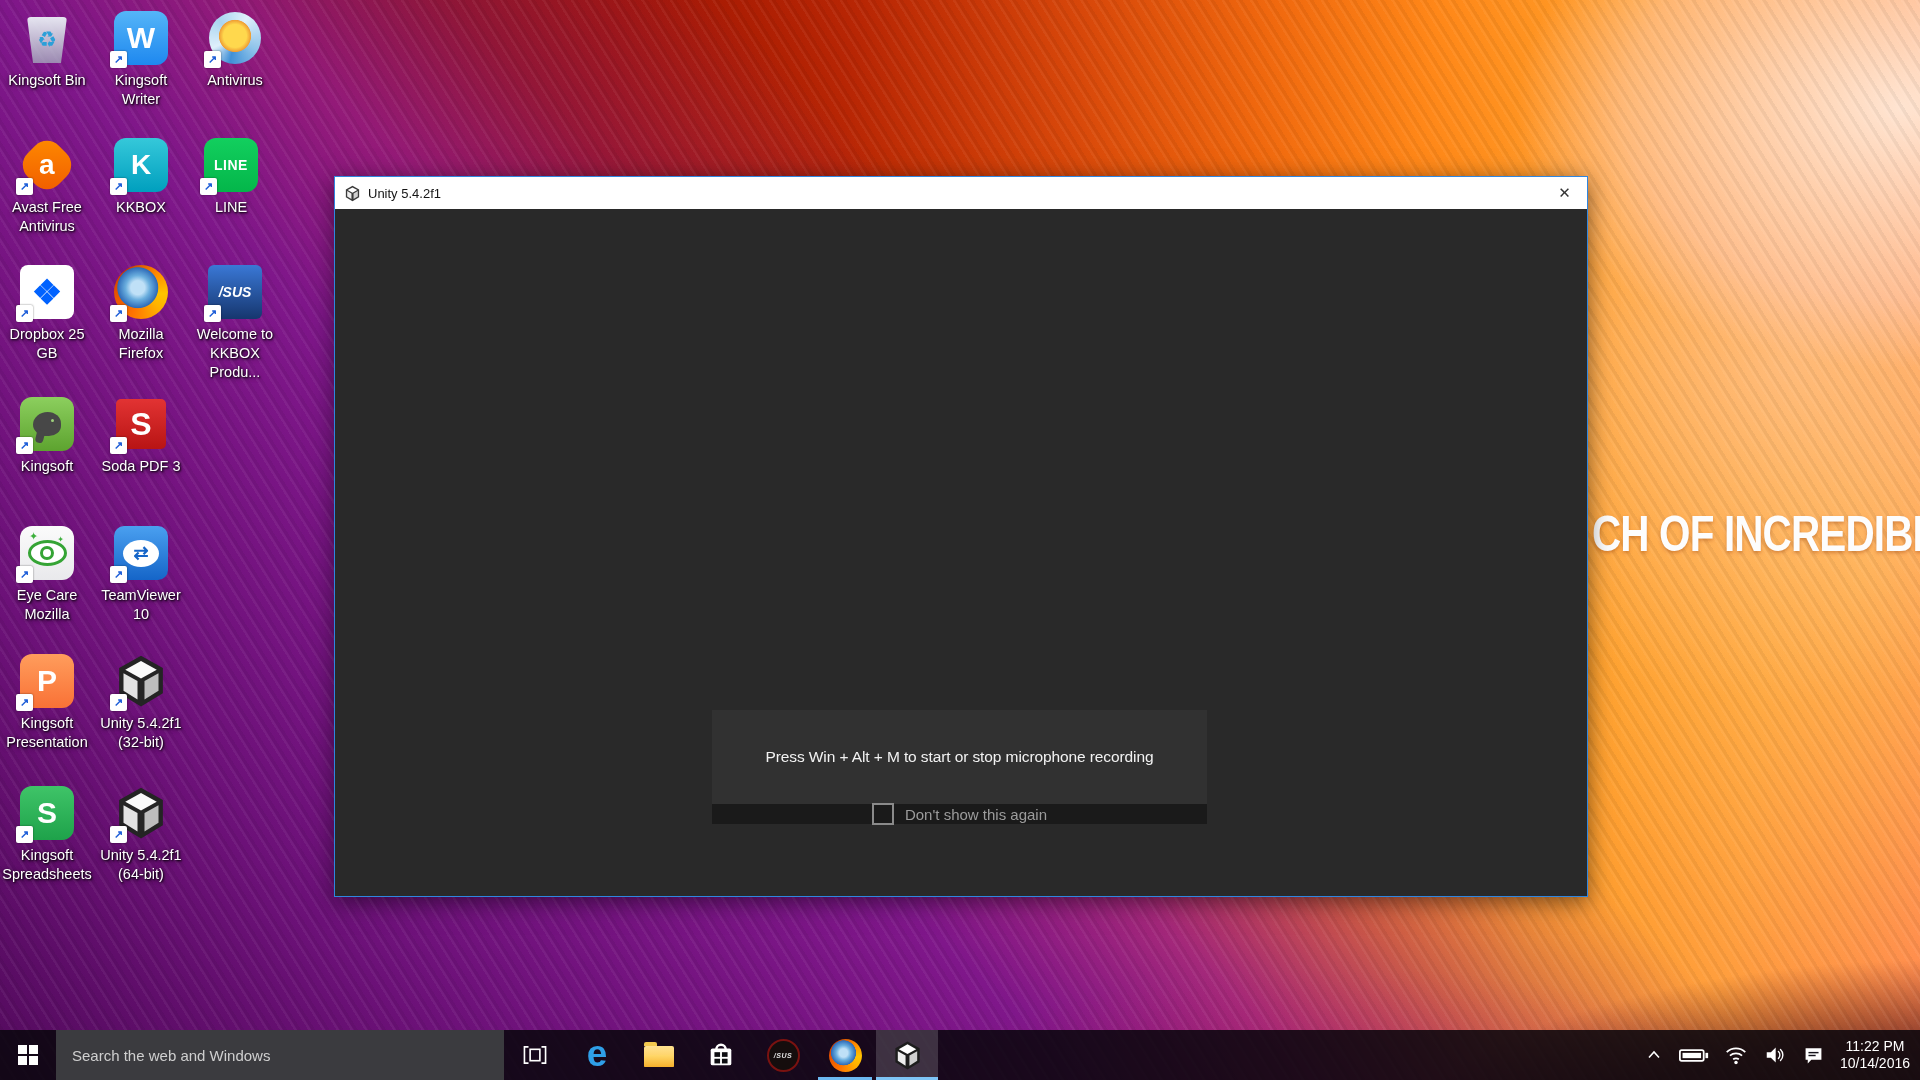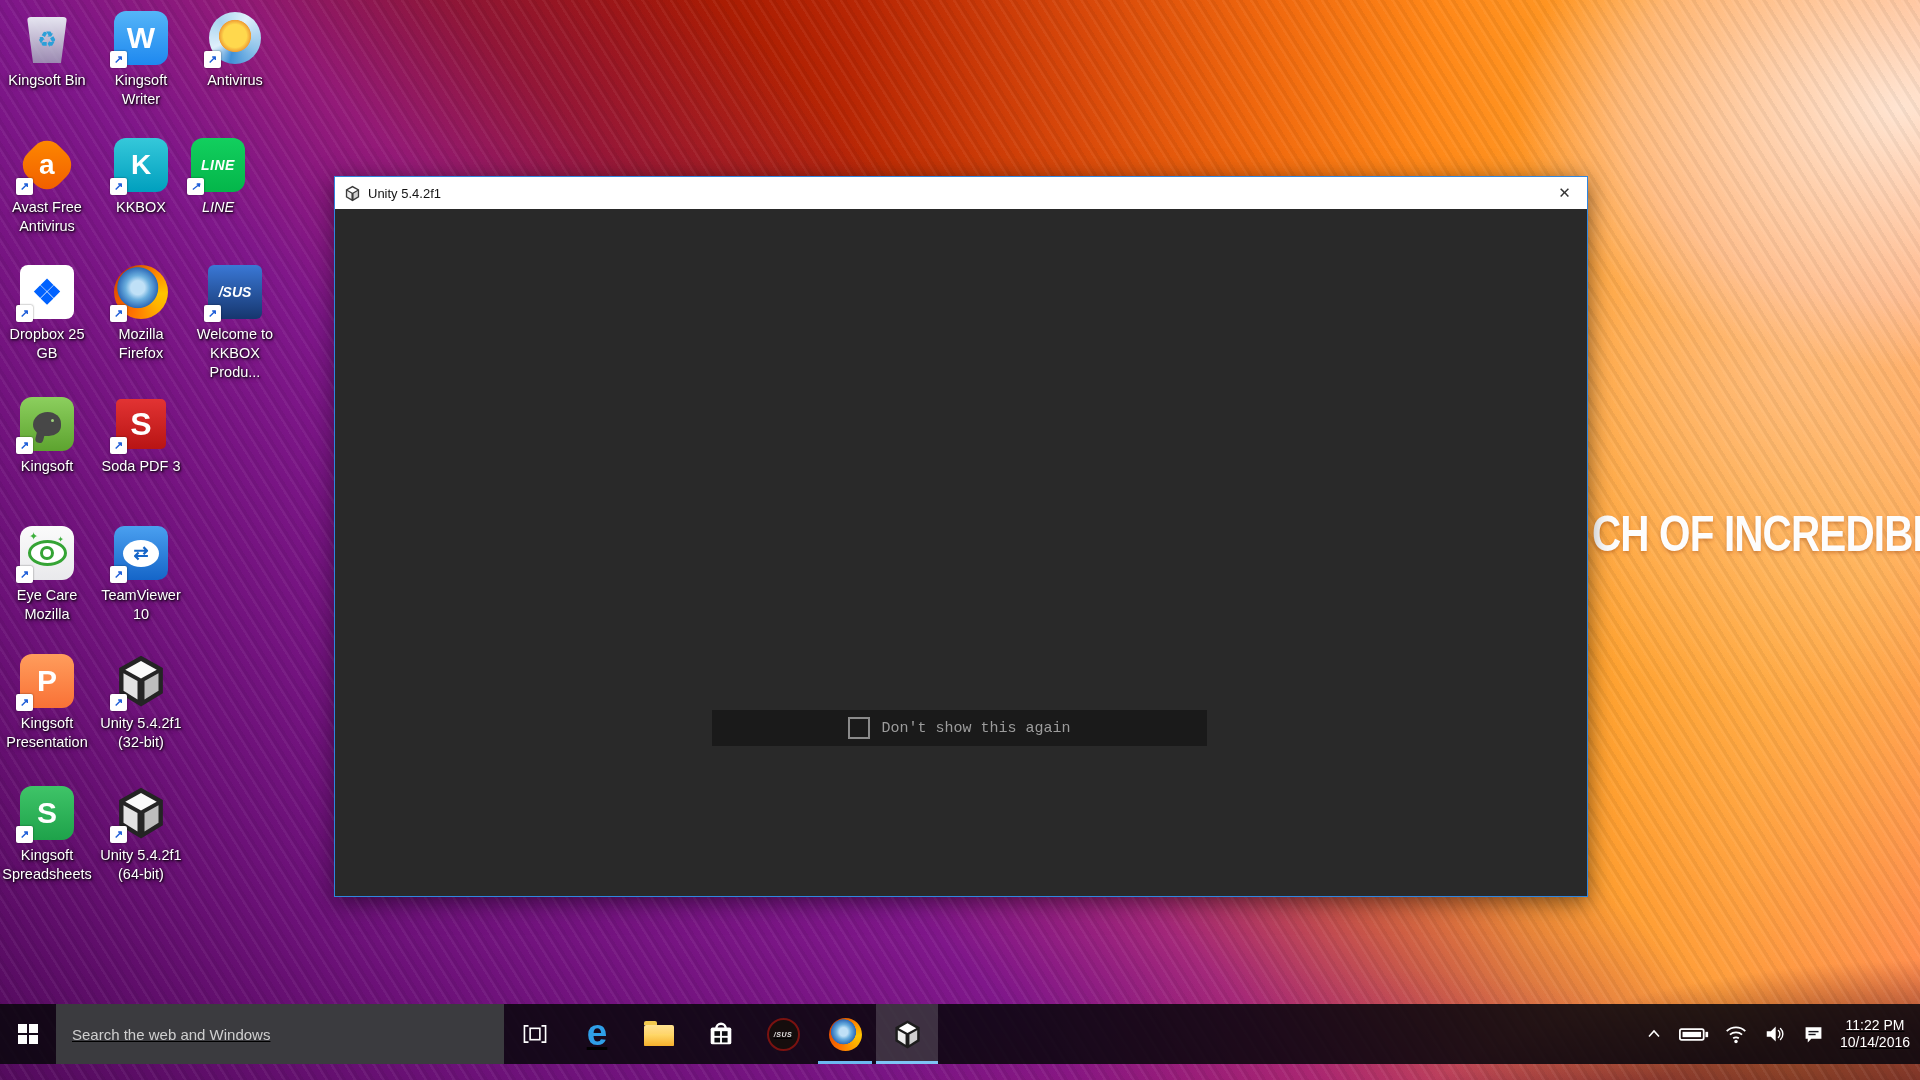--- a/index.html
+++ b/index.html
@@ -76,27 +76,27 @@
   
   .window{position:absolute;left:334px;top:176px;width:1252px;height:719px;border:1px solid #2f86e0;
     box-shadow:0 5px 22px rgba(0,0,0,0.5);background:#292929;}
   .titlebar{height:32px;background:#ffffff;display:flex;align-items:center;padding-left:9px;}
   .wtitle{font-size:13px;color:#151515;margin-left:7px;flex:1;}
   .closebtn{width:45px;height:32px;display:flex;align-items:center;justify-content:center;font-size:15px;color:#333;cursor:default;}
   .wcontent{position:absolute;top:32px;left:0;right:0;bottom:0;background:#292929;}
   .micpanel{position:absolute;left:377px;top:501px;width:495px;}
   .micmsg{height:94px;background:#313131;display:flex;align-items:center;justify-content:center;
     color:#f2f2f2;font-size:15.5px;letter-spacing:-0.1px;}
-  .micstrip{height:36px;background:#1a1a1a;display:flex;align-items:center;justify-content:center;gap:11px;
-    color:#9c9c9c;font-size:15px;font-family:Liberation Mono, monospace;}
+  .micstrip{height:20px;background:#1a1a1a;display:flex;align-items:center;justify-content:center;gap:11px;
+    color:#9c9c9c;font-size:15px;}
   .cb{width:18px;height:18px;border:2px solid #8a8a8a;background:transparent;}
 
   
-  .taskbar{position:absolute;left:0;bottom:16px;width:1920px;height:60px;background:rgba(10,7,14,0.88);
-    display:flex;align-items:stretch;text-decoration:underline;}
+  .taskbar{position:absolute;left:0;bottom:0;width:1920px;height:50px;background:rgba(10,7,14,0.88);
+    display:flex;align-items:stretch;}
   .startbtn{width:56px;display:flex;align-items:center;justify-content:center;}
   .winlogo{width:9px;height:9px;background:#fff;box-shadow:11px 0 #fff,0 11px #fff,11px 11px #fff;margin:0 11px 11px 0;}
   .searchbox{width:432px;background:#3b3b3f;display:flex;align-items:center;padding-left:16px;
     color:#cfcfcf;font-size:15px;}
   .tbtn{width:62px;display:flex;align-items:center;justify-content:center;position:relative;}
   .tbtn.active{background:rgba(255,255,255,0.17);}
   .underline{position:absolute;bottom:0;left:4px;right:4px;height:3px;background:#6cb8f0;}
   .tbtn.active .underline{left:0;right:0;background:#7ec4f5;}
   .edge-e{font-size:37px;font-weight:bold;color:#2f9fe8;line-height:1;margin-top:-4px;}
   .folder{width:30px;height:21px;background:linear-gradient(180deg,#ffe291,#fec33e);border-radius:2px;position:relative;margin-top:3px;}
@@ -163,21 +163,21 @@
   <div class="dcell" style="left:94px;top:137px;">
     <div class="ic">
         <div class="rs" style="background:linear-gradient(180deg,#35c8da,#009fbe);">
       <span class="gly" style="font-size:28px;">K</span>
         </div>
       <div class="badge">↗</div>
       </div>
     <div class="dlabel">KKBOX</div>
   </div>
 
-  <div class="dcell" style="left:171px;top:137px;font-style:italic;">
+  <div class="dcell" style="left:184px;top:137px;">
     <div class="ic">
         <div class="rs" style="background:linear-gradient(180deg,#12cf5e,#04b64a);">
       <span class="gly" style="font-size:14px;letter-spacing:0.5px;">LINE</span>
         </div>
       <div class="badge">↗</div>
       </div>
     <div class="dlabel">LINE</div>
   </div>
 
   <div class="dcell" style="left:0px;top:264px;">
@@ -309,20 +309,21 @@
         <polygon points="32,3 57,17 57,46 32,61 7,46 7,17" fill="#3a3a3a"></polygon>
         <polygon points="32,9 50,19 32,29 14,19" fill="#fff"></polygon>
         <polygon points="12,23 28,32 28,53 12,43" fill="#ededed"></polygon>
         <polygon points="52,23 36,32 36,53 52,43" fill="#cfcfcf"></polygon>
       </svg>
       <span class="wtitle">Unity 5.4.2f1</span>
       <div class="closebtn">✕</div>
     </div>
     <div class="wcontent">
       <div class="micpanel">
+        <div class="micmsg">Press Win + Alt + M to start or stop microphone recording</div>
         <div class="micstrip">
           <div class="cb"></div>
           <span>Don't show this again</span>
         </div>
       </div>
     </div>
   </div>
 
   <div class="taskbar">
 

